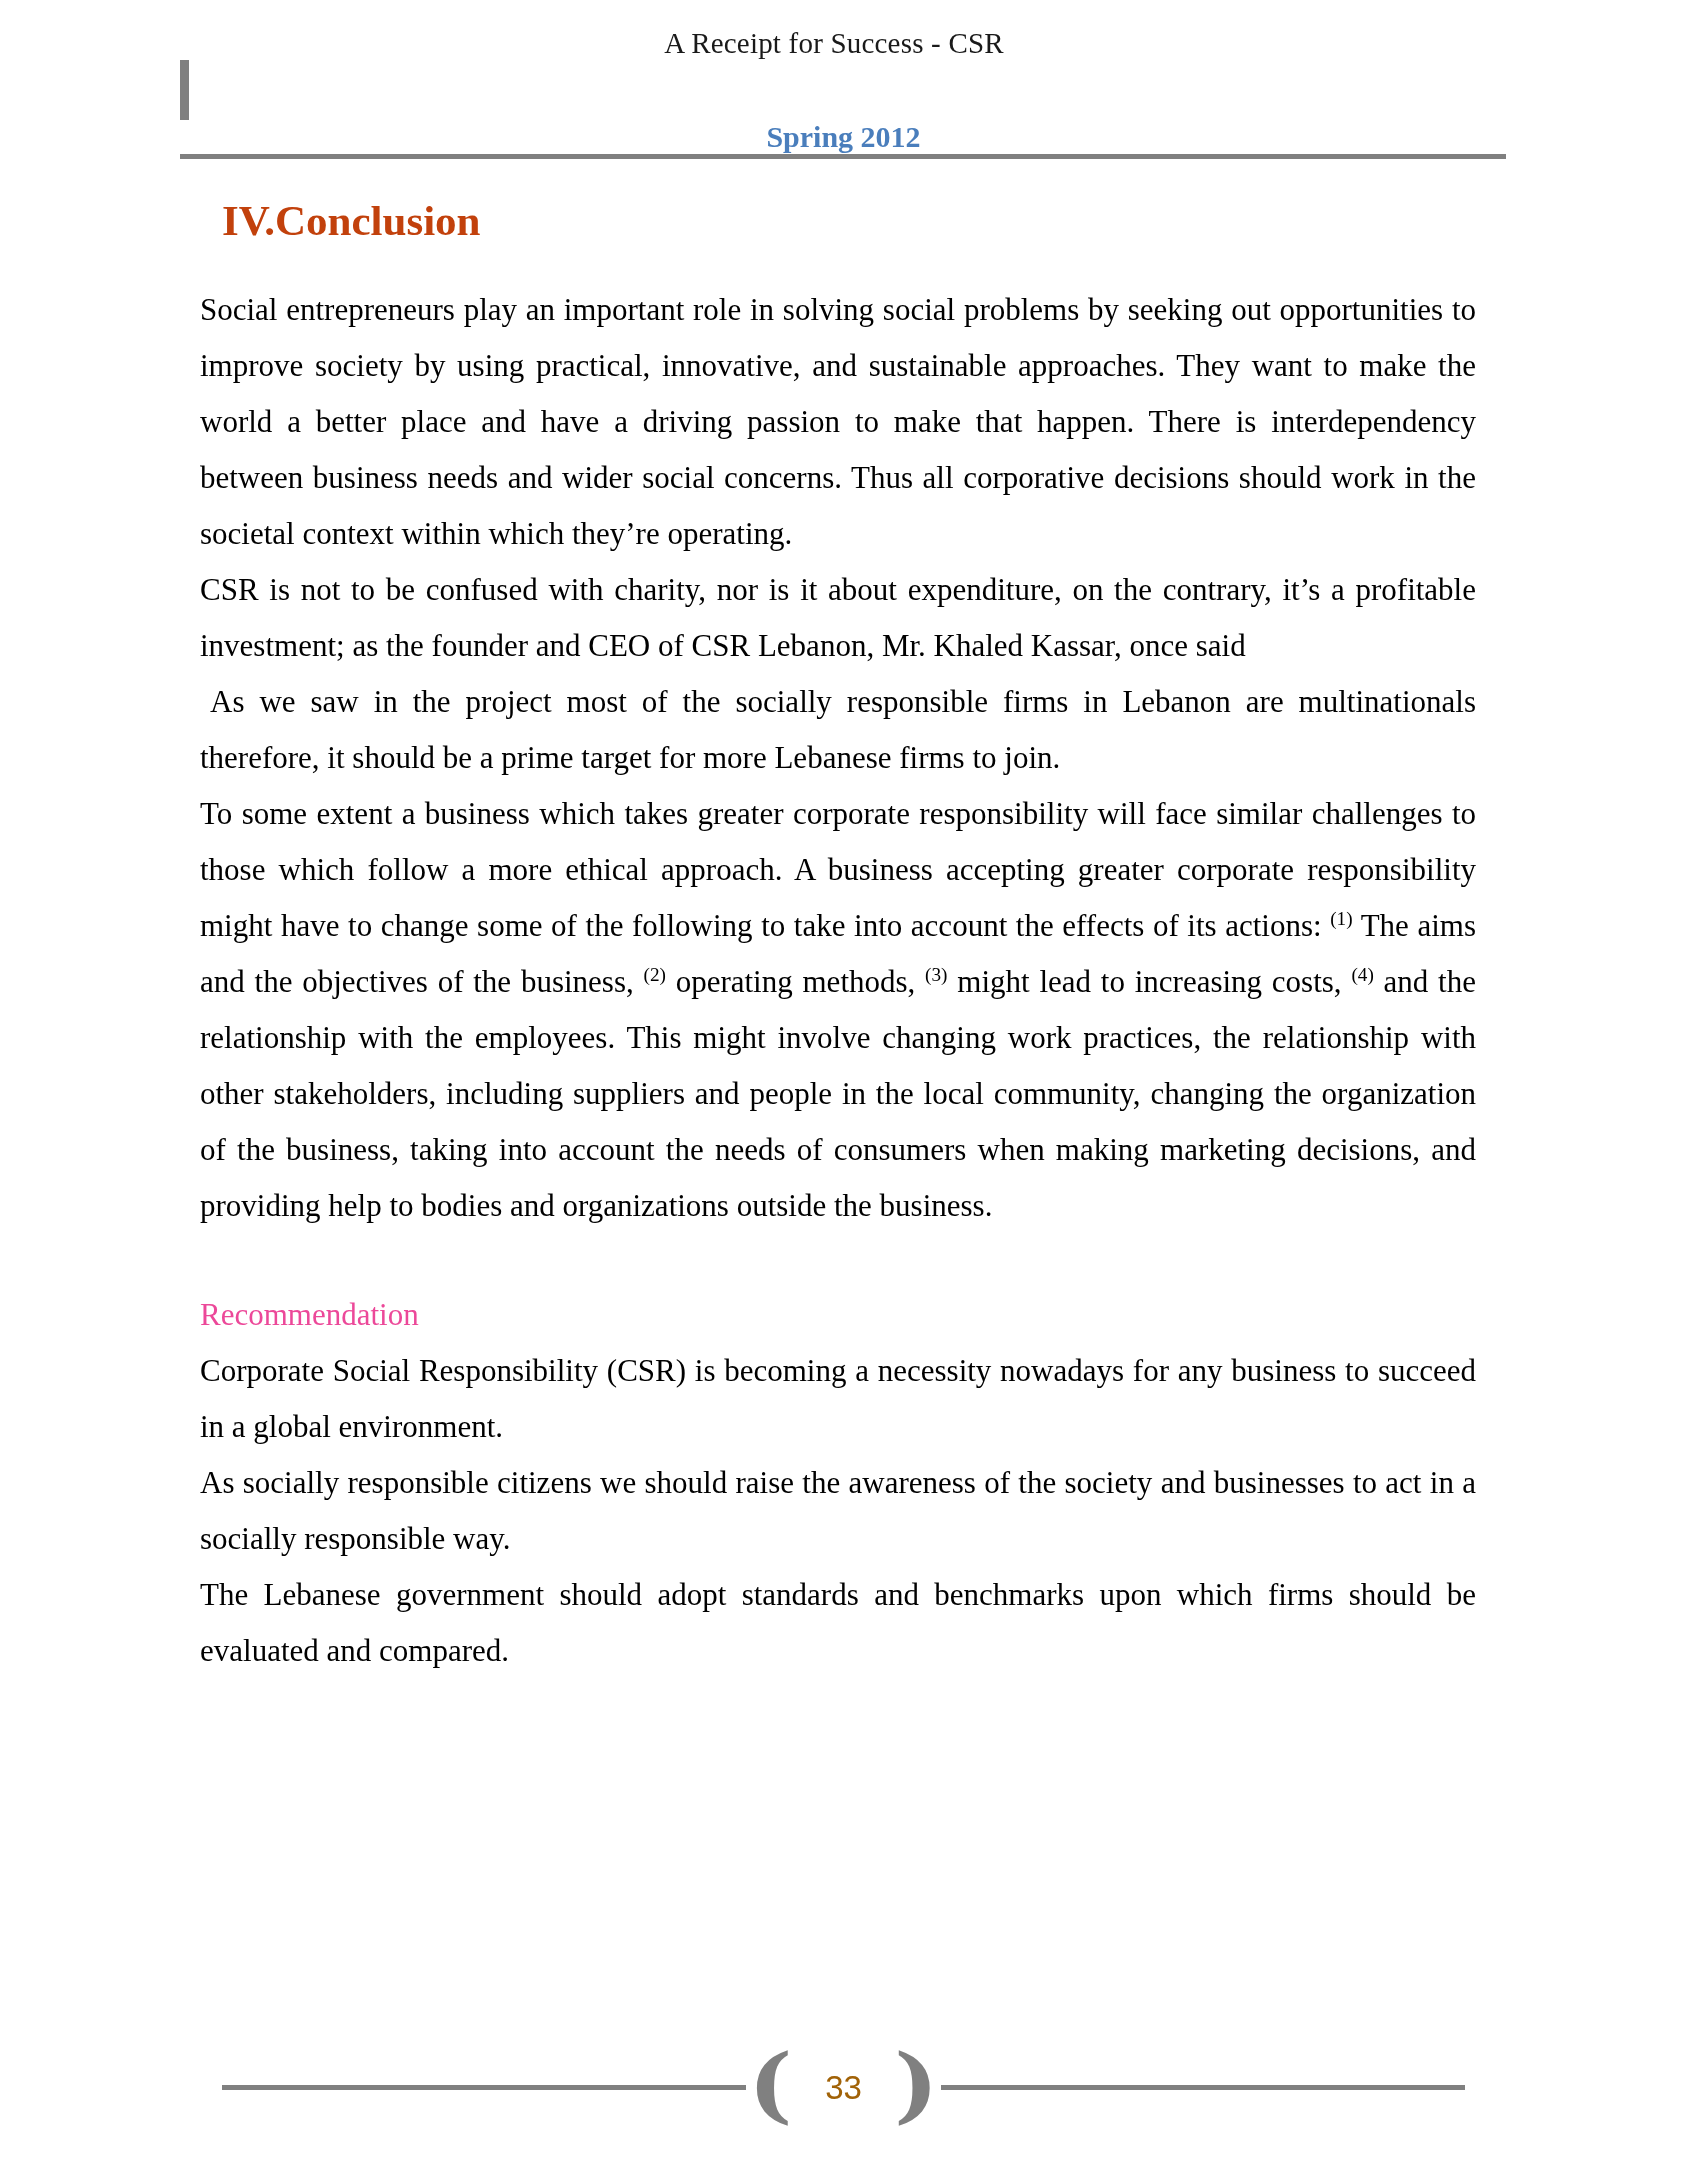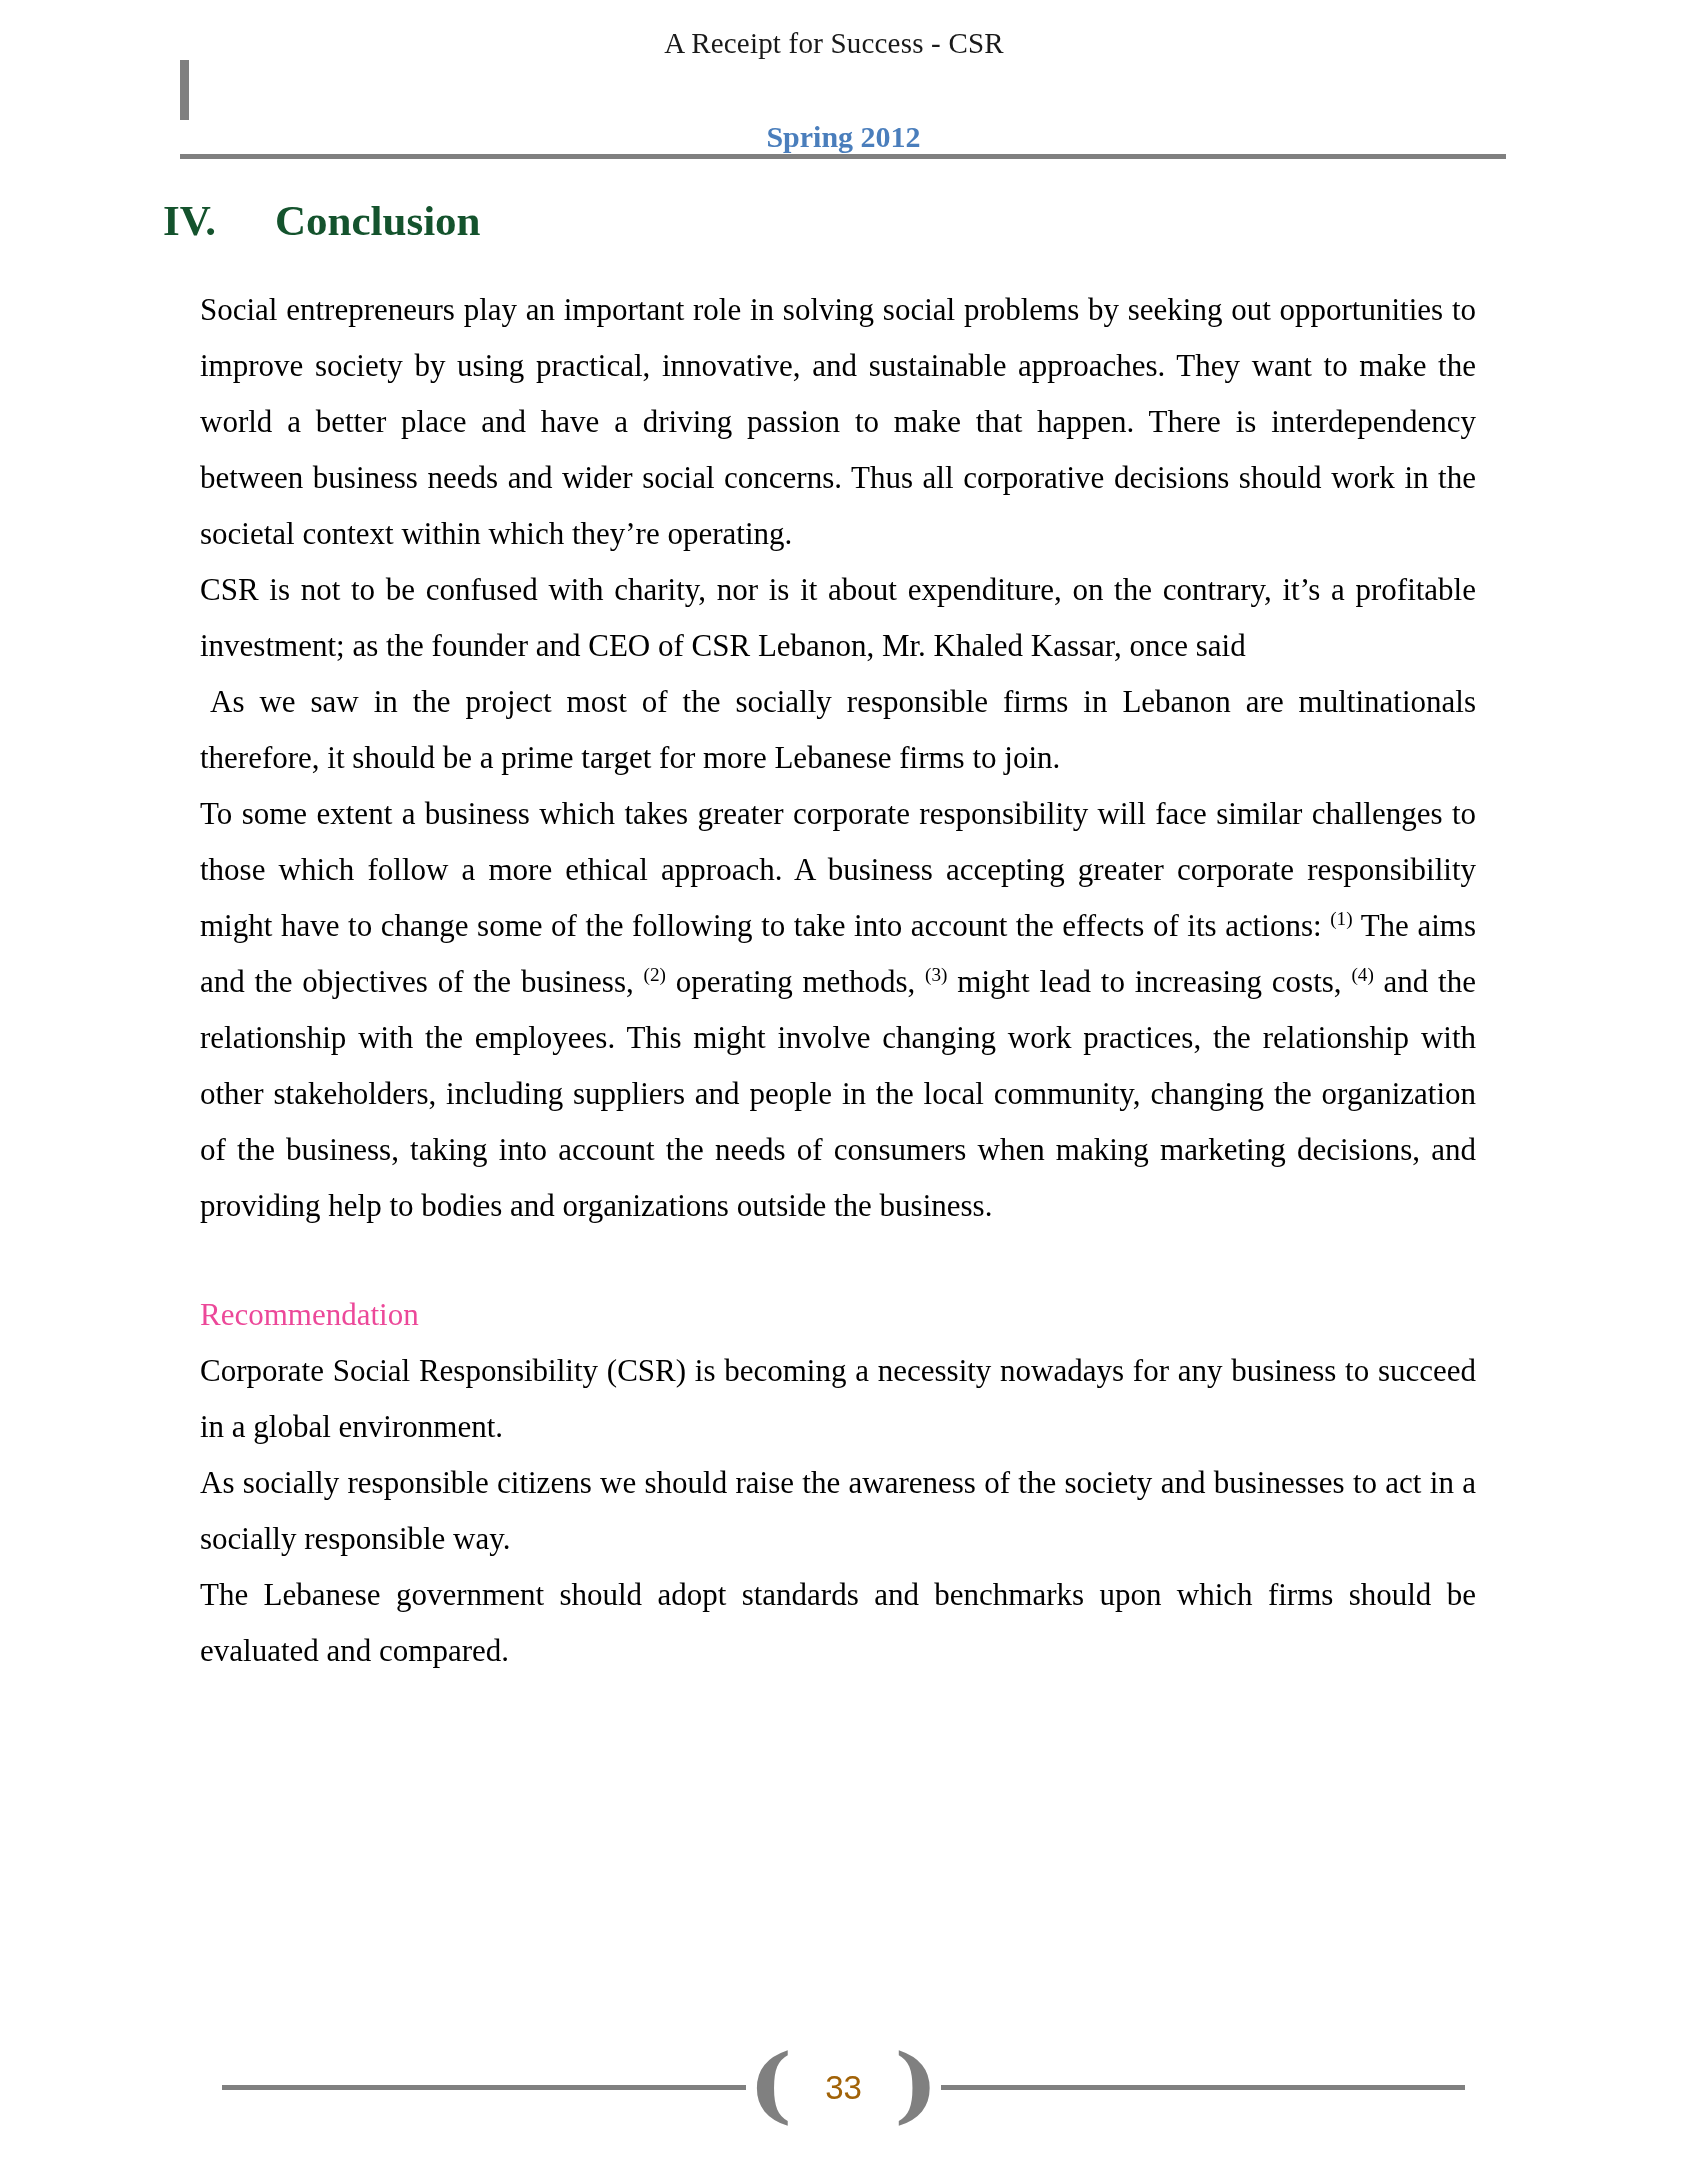--- a/index.html
+++ b/index.html
@@ -33,22 +33,23 @@
   }
   .header-edition{
     align-self:center;
     font-size:30px;font-weight:bold;color:var(--accent-blue);
     padding-left:26px;padding-right:25px;white-space:nowrap;
   }
 
   
   .section-heading{
     position:absolute;left:163px;top:196px;
-    font-size:43px;font-weight:bold;color:#14532d;
+    font-size:43px;font-weight:bold;color:#c2410c;
     display:flex;
+    text-align:right;
   }
   .section-number{width:112px;flex:none;}
 
   
   .body-col{
     position:absolute;left:200px;top:282px;width:1276px;
   }
   .para{
     margin:0;
     font-size:31px;line-height:56px;

